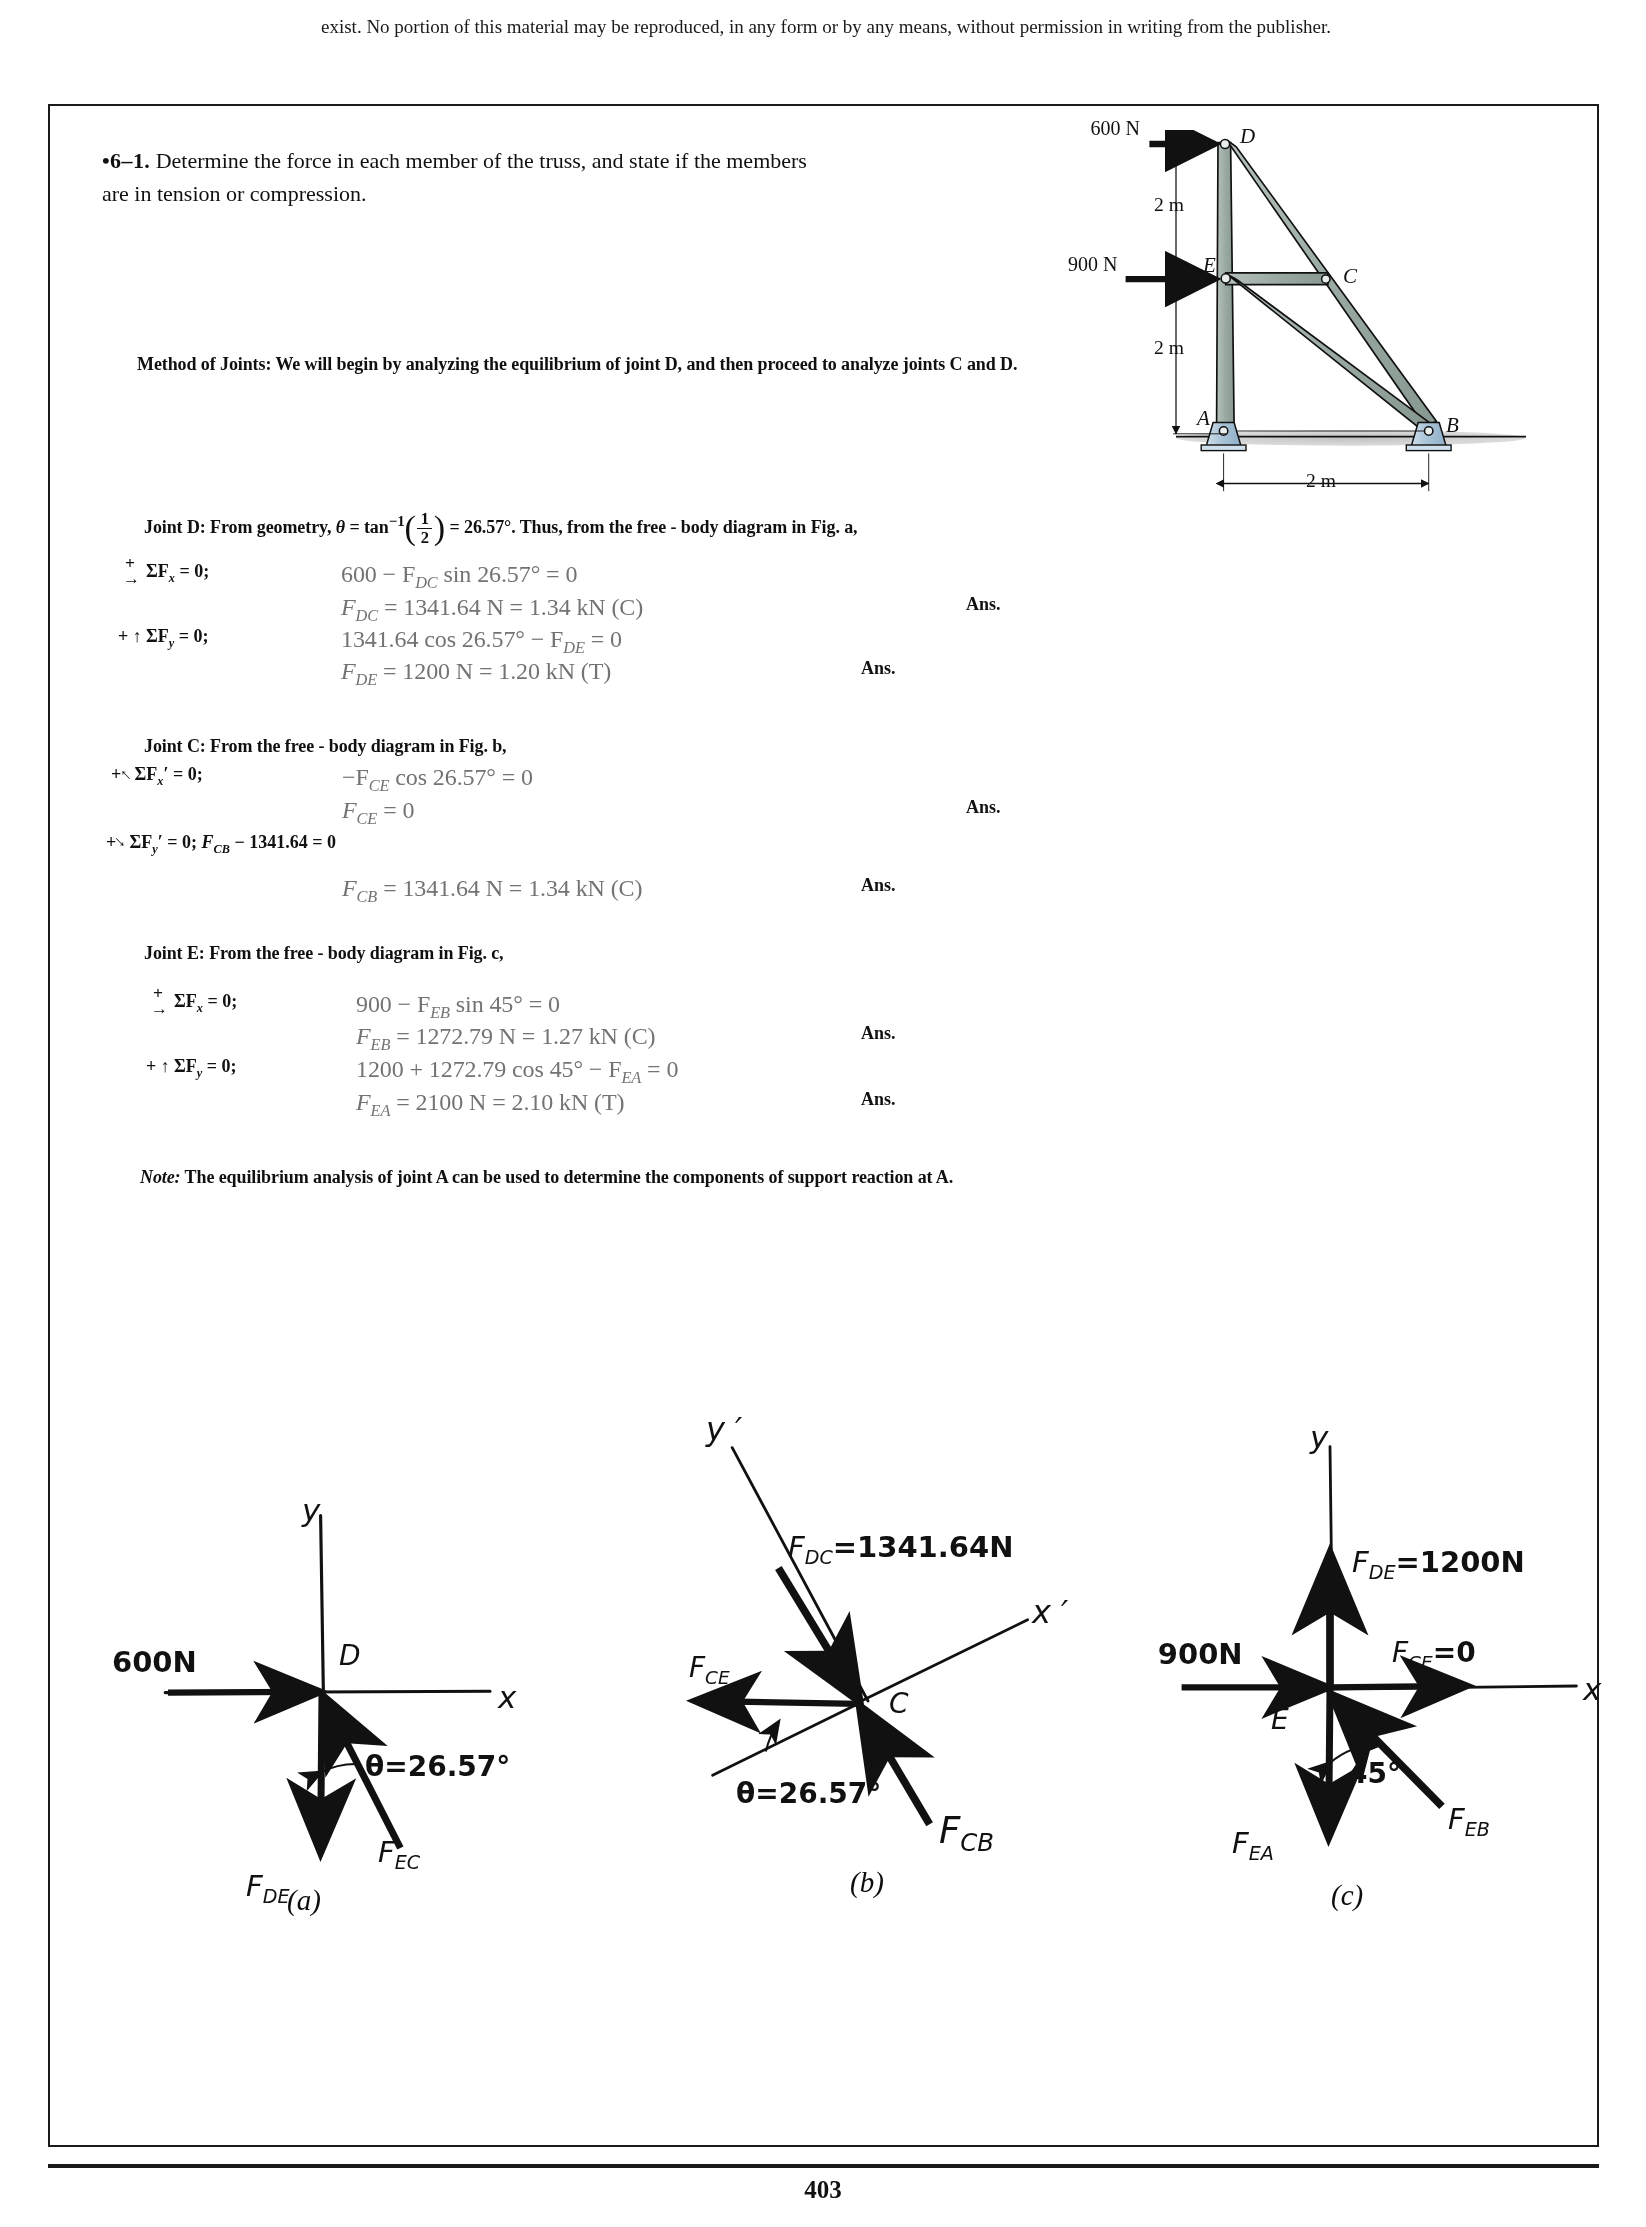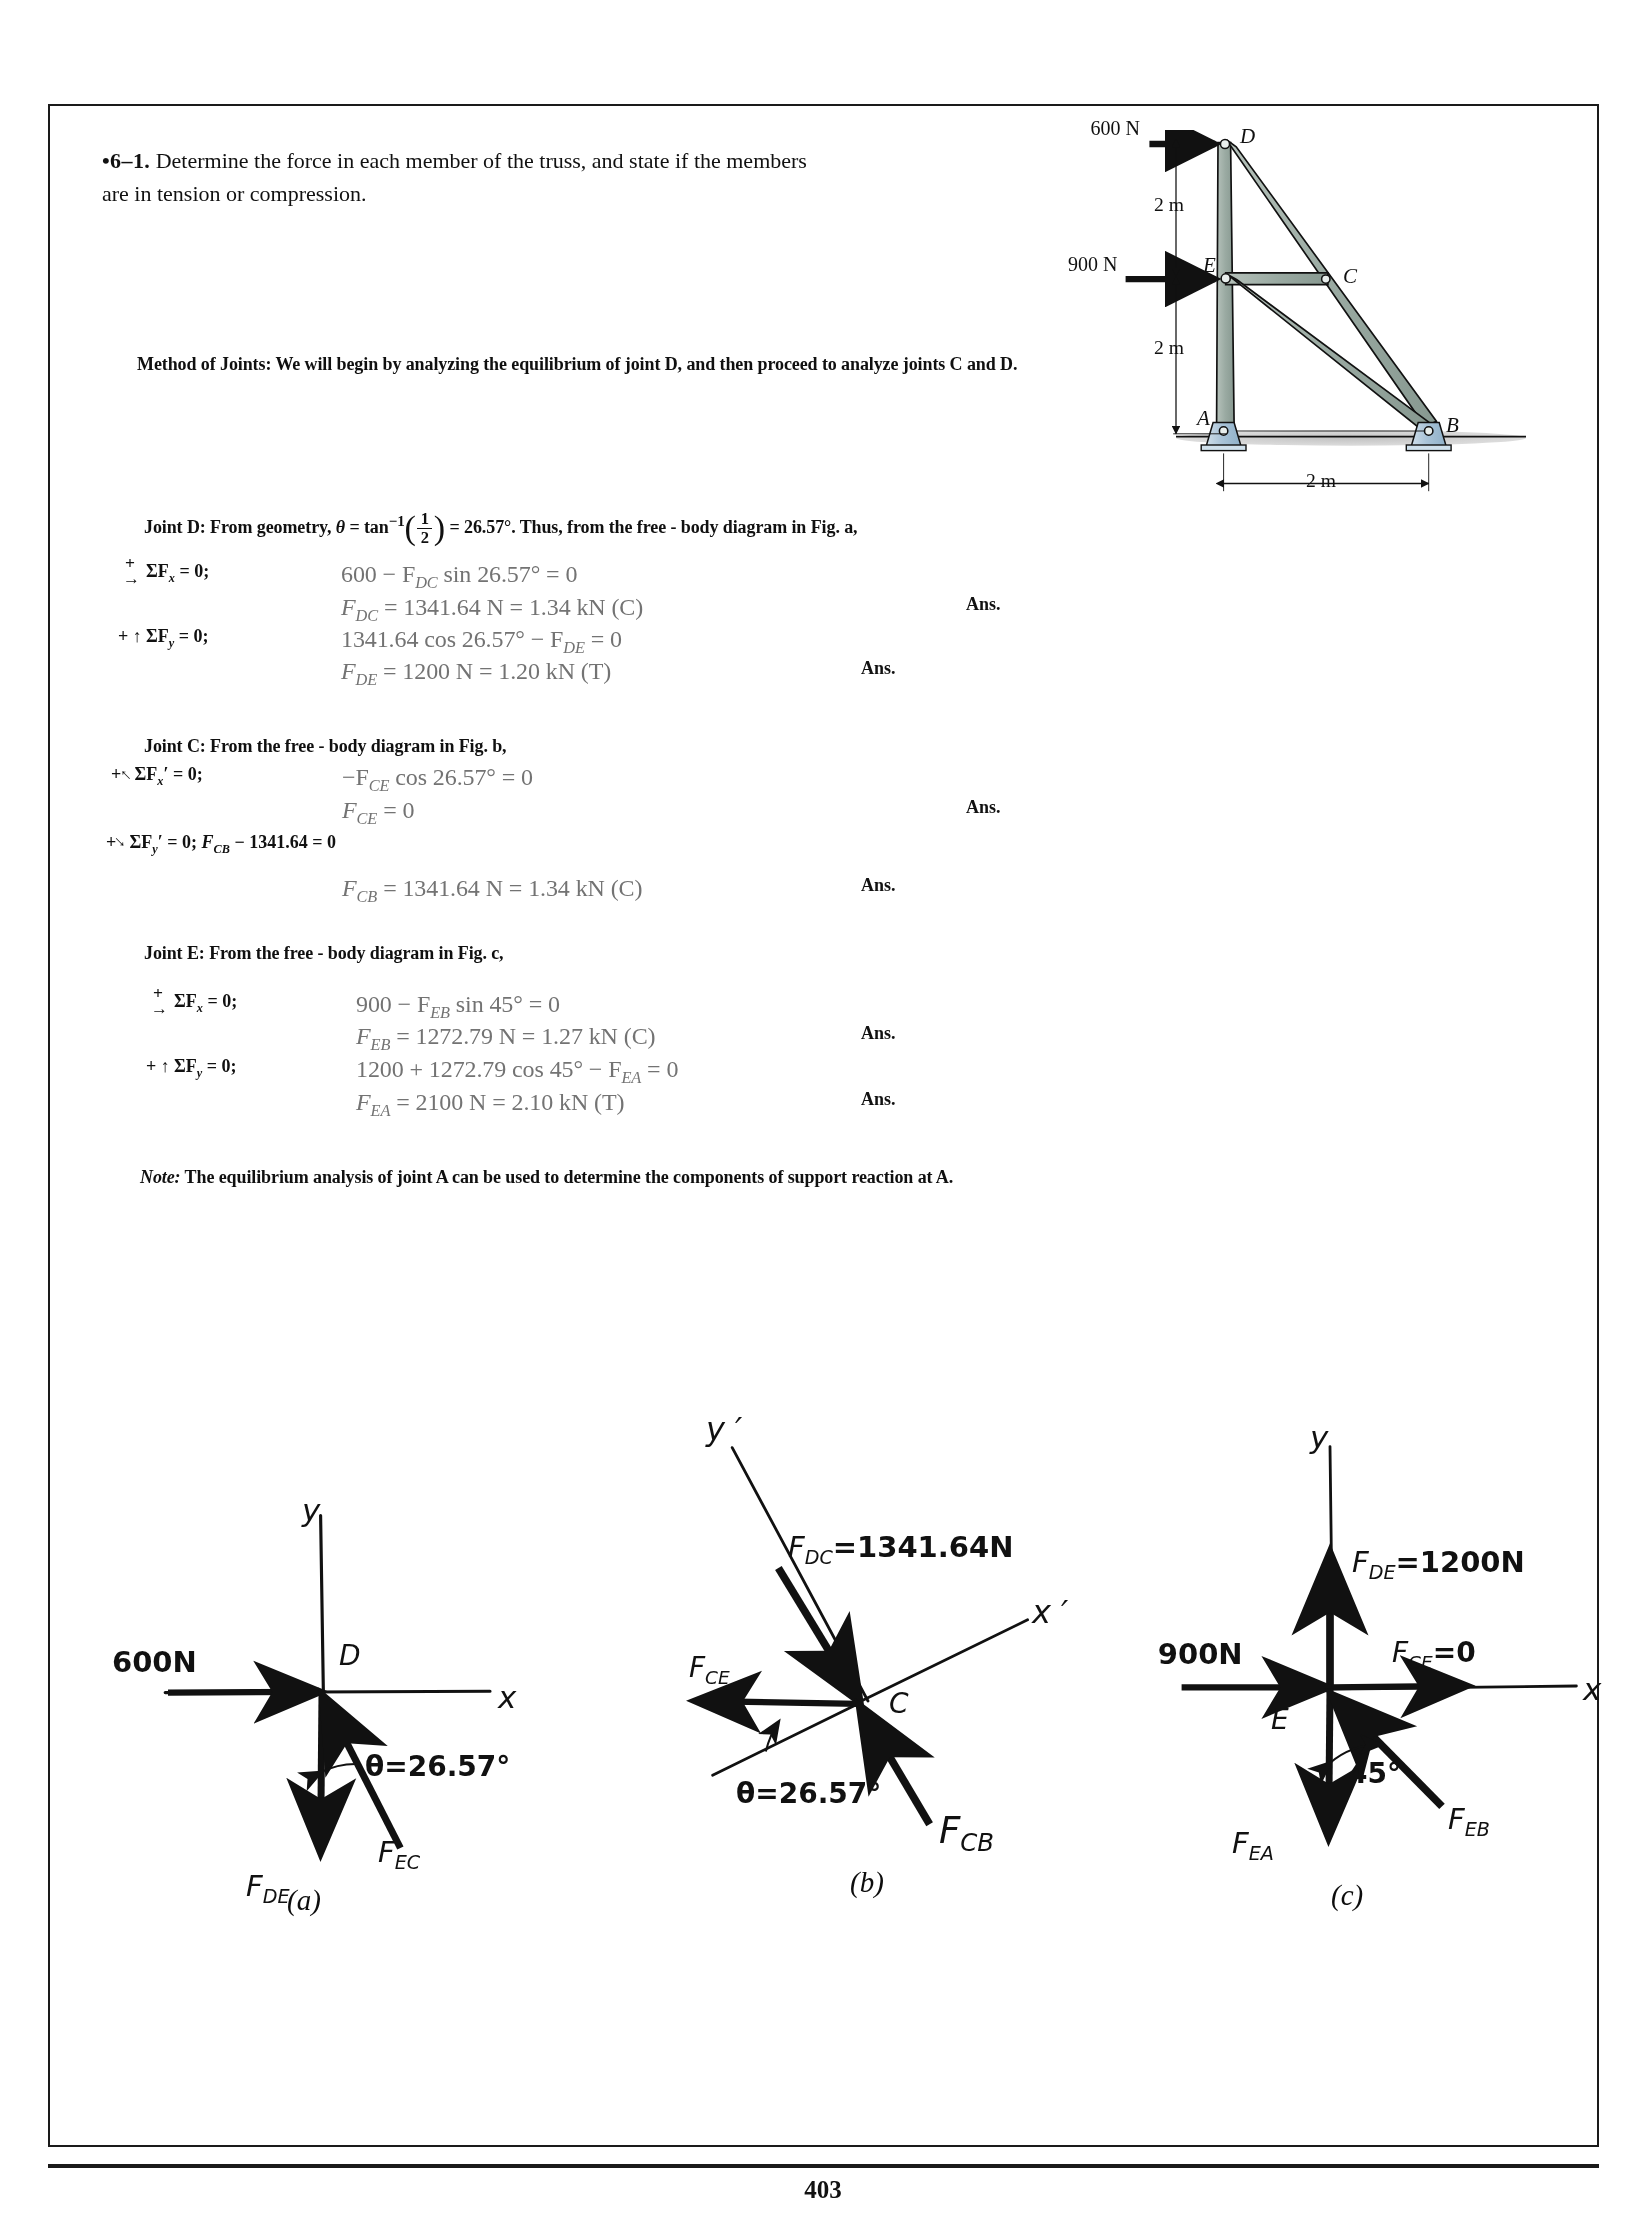--- a/index.html
+++ b/index.html
@@ -142,20 +142,21 @@
     font-size: 25px;
     color: #111;
   }
 
   .hw { font-family: "DejaVu Sans", sans-serif; }
 </style>
 </head>
 <body>
 
 <div id="copyright-header">
+  <span class="line2">exist. No portion of this material may be reproduced, in any form or by any means, without permission in writing from the publisher.</span>
 </div>
 
 <div id="page-frame"></div>
 
 <div id="problem-statement">
   <span class="prob-num">•6–1.</span>
   <span class="prob-text">Determine the force in each member of the truss, and state if the members are in tension or compression.</span>
 </div>
 
 <div id="truss-figure">

